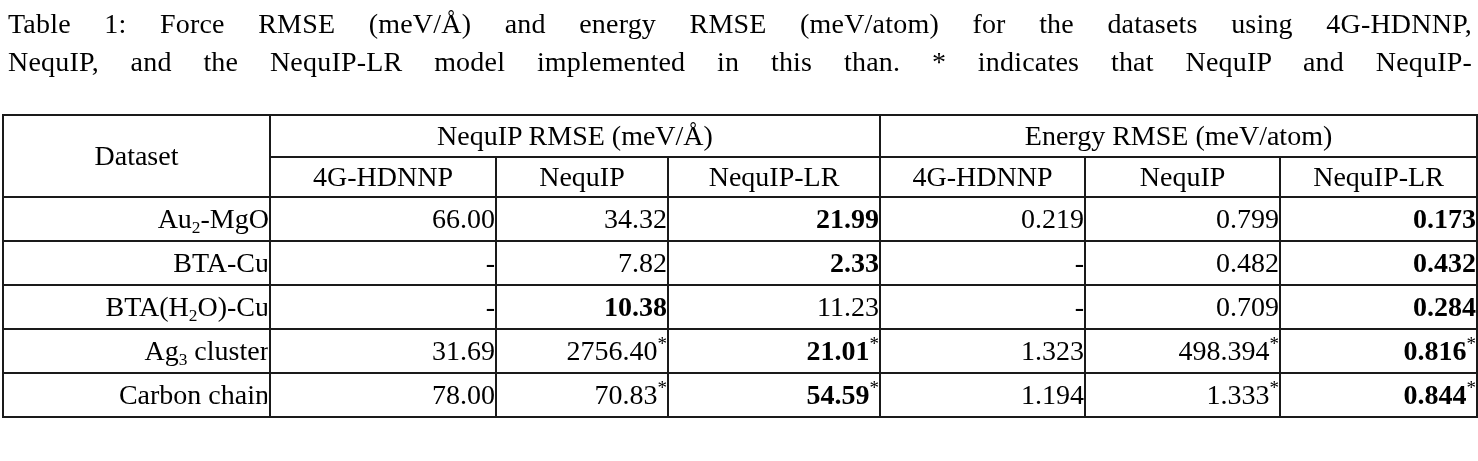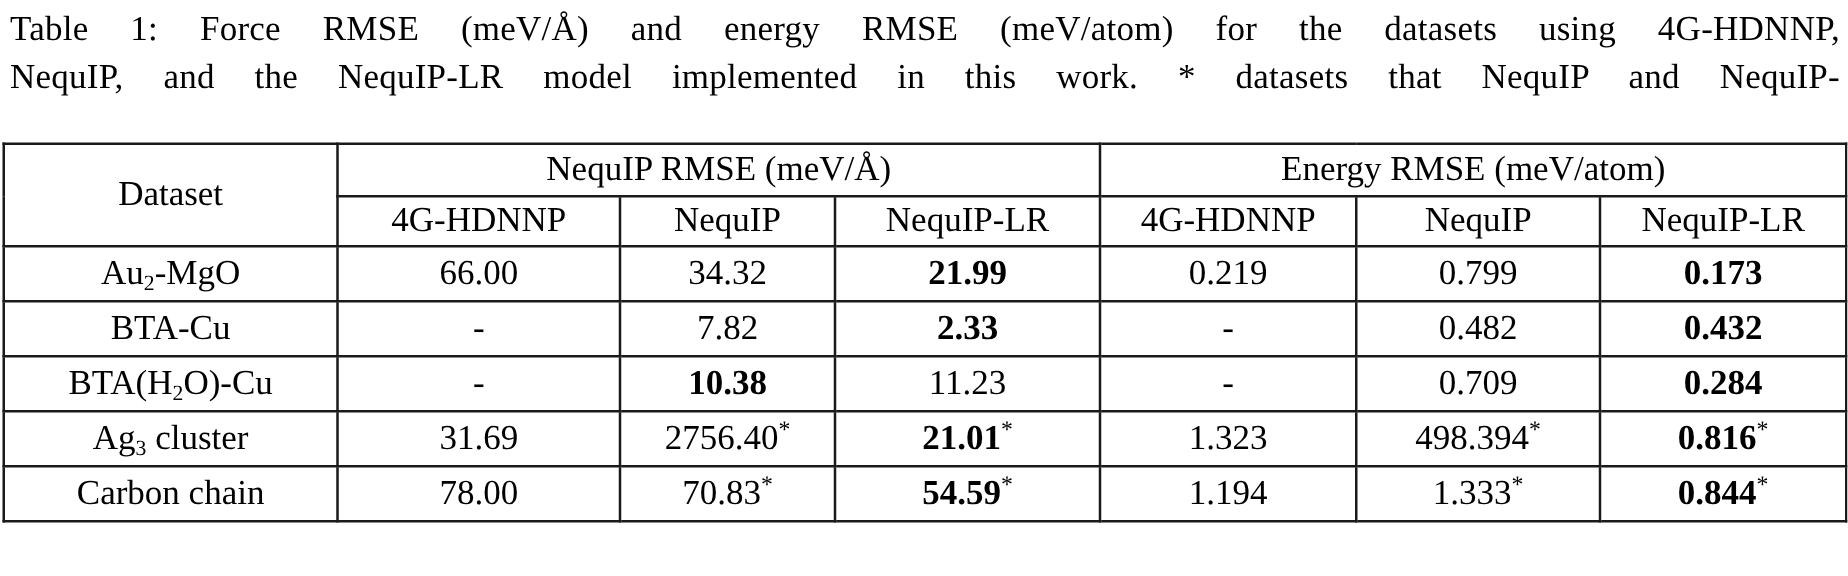--- a/index.html
+++ b/index.html
@@ -35,21 +35,21 @@
     border: 2px solid #1a1a1a;
     padding: 0;
     text-align: center;
     vertical-align: middle;
     font-weight: normal;
     overflow: hidden;
     white-space: nowrap;
   }
   tr.hdr-group th { height: 42px; }
   tr.hdr-sub th   { height: 40px; }
-  tr.data-row td  { height: 44px; }
+  tr.data-row td  { height: 44px; text-align: right; }
   td.ds, th.ds {
     text-align: left;
     padding-left: 14px;
     border-radius: 21px;
   }
   sub.ds-sub {
     font-size: 0.62em;
     vertical-align: -0.28em;
     line-height: 0;
   }
@@ -59,21 +59,21 @@
     line-height: 0;
     font-weight: normal;
   }
   span.val[data-bold="true"] { font-weight: 700; }
 </style>
 </head>
 <body>
 
 <div class="caption">
   <div class="cap-line jline">Table 1: Force RMSE (meV/Å) and energy RMSE (meV/atom) for the datasets using 4G-HDNNP,</div>
-  <div class="cap-line jline">NequIP, and the NequIP-LR model implemented in this work. * datasets that NequIP and NequIP-</div>
+  <div class="cap-line jline">NequIP, and the NequIP-LR model implemented in this than. * indicates that NequIP and NequIP-</div>
 </div>
 
 <table class="rmse">
   <colgroup>
     <col style="width:267px">
     <col style="width:226px">
     <col style="width:172px">
     <col style="width:212px">
     <col style="width:205px">
     <col style="width:195px">

